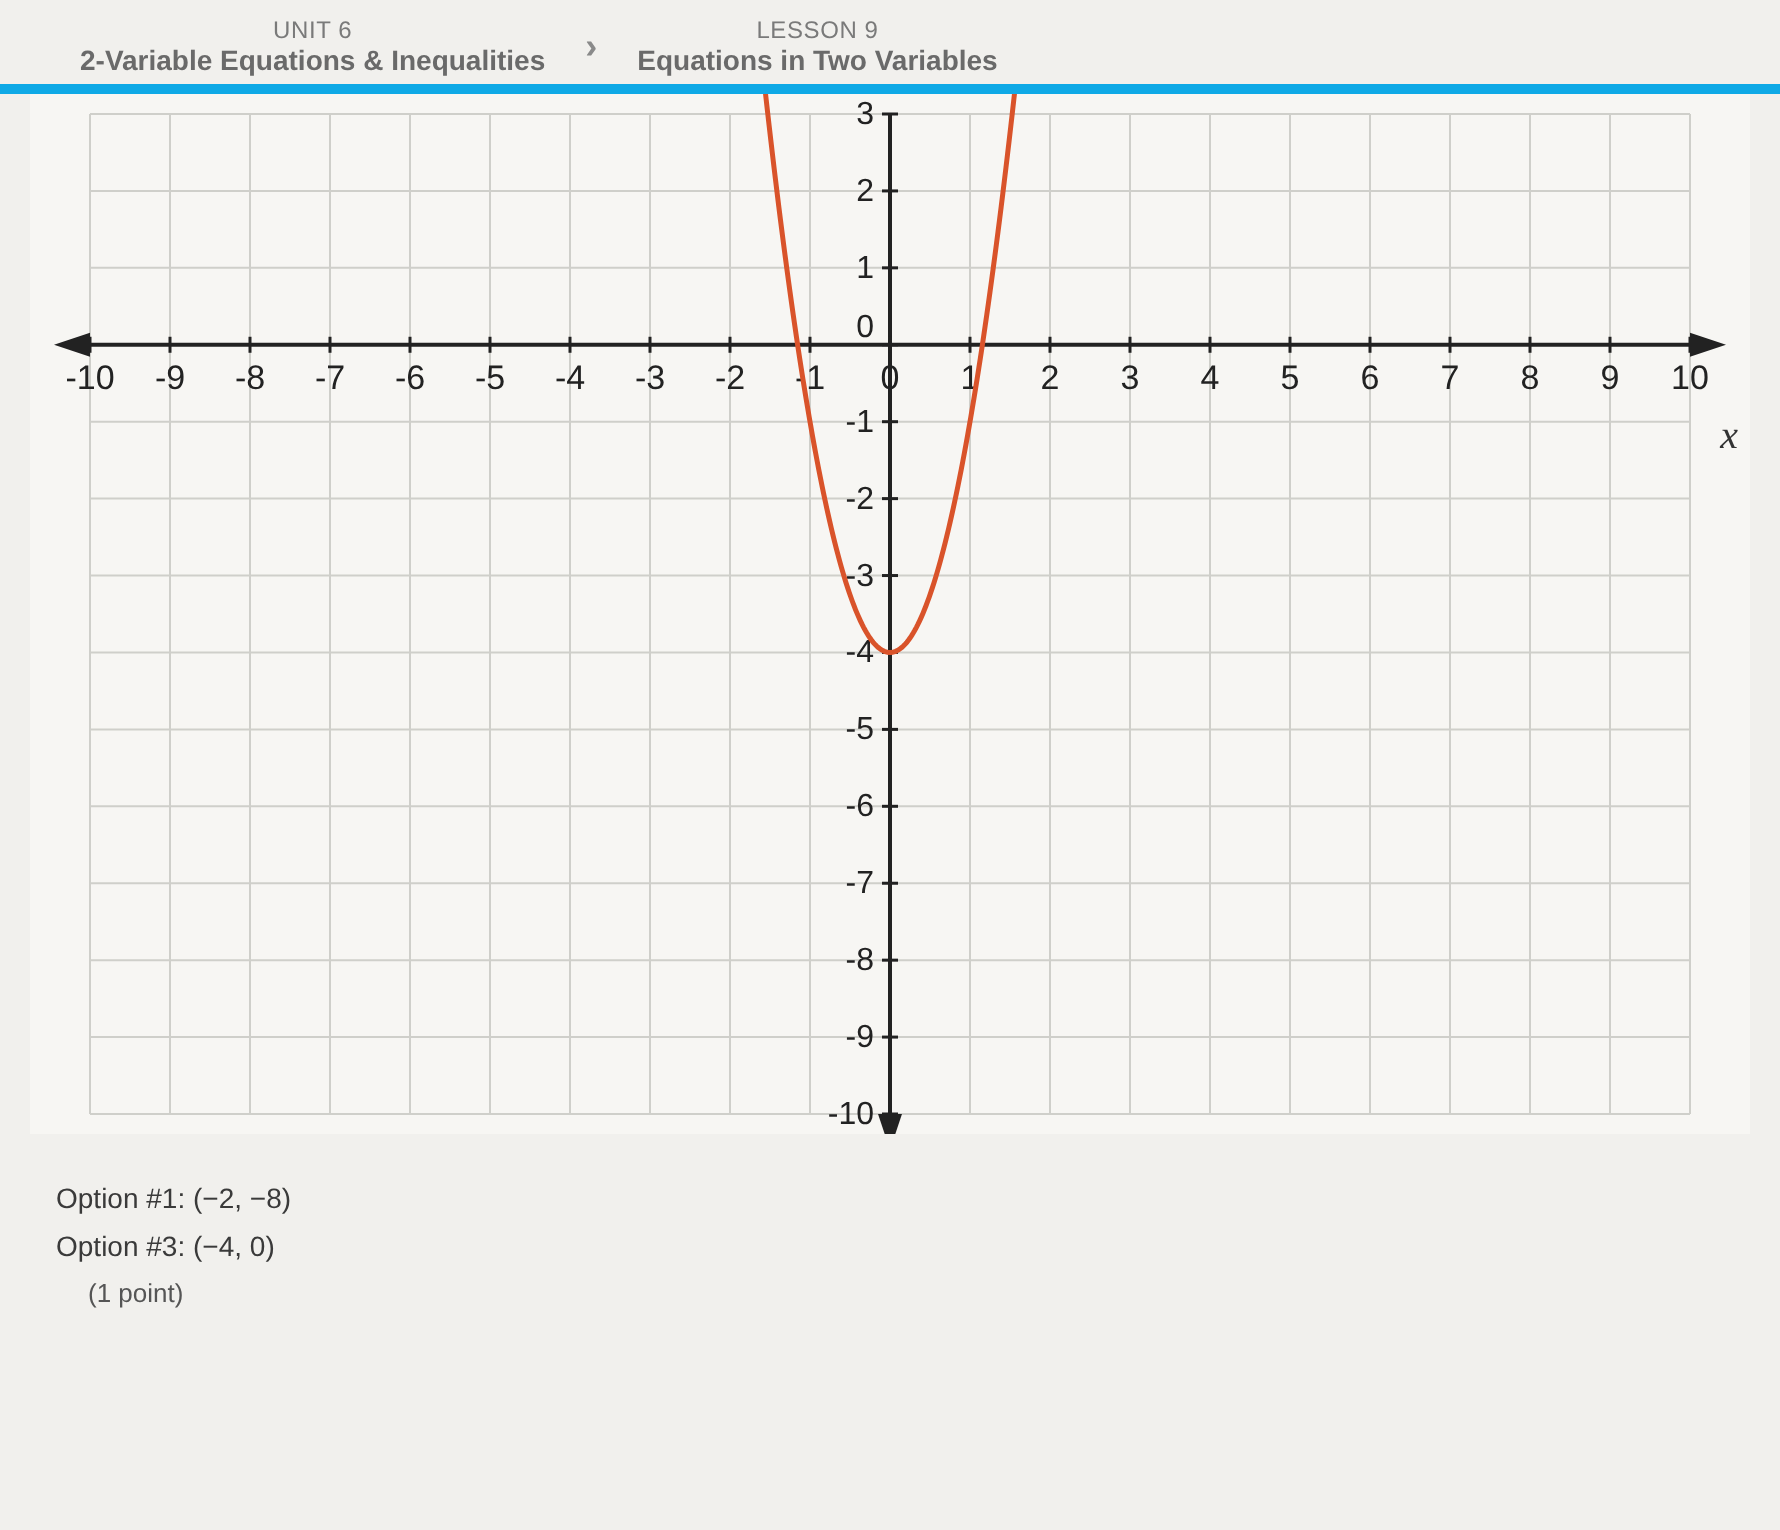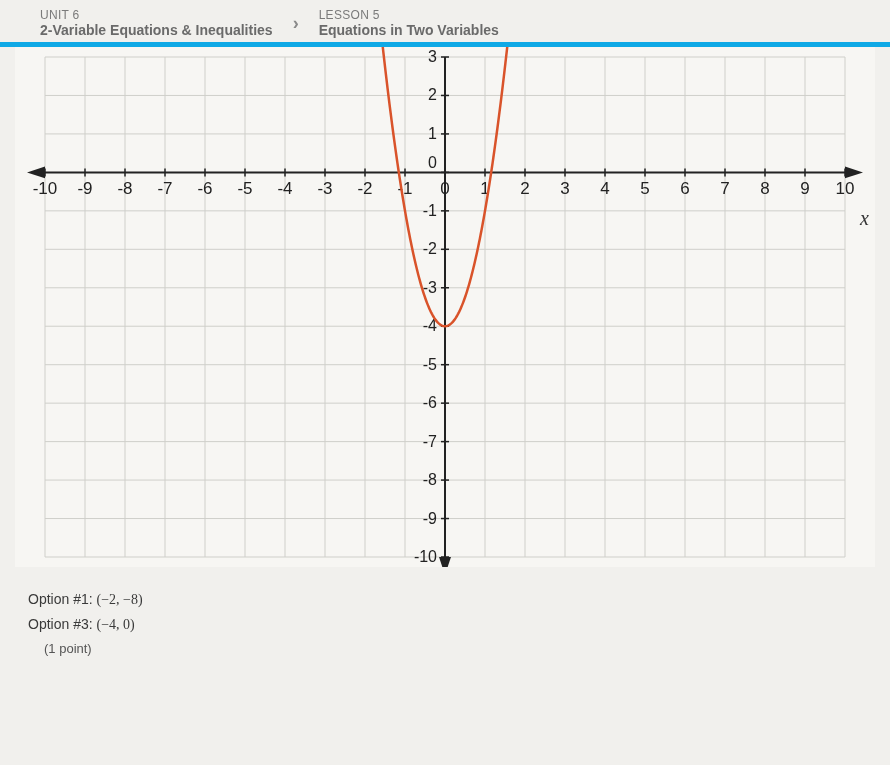--- a/index.html
+++ b/index.html
@@ -11,21 +11,21 @@
     color: #4a4a4a;
     overflow: hidden;
     position: relative;
   }
   .breadcrumb {
     display: flex;
     align-items: center;
     padding: 8px 20px 4px 40px;
     gap: 20px;
   }
-  .bc-block { display: flex; flex-direction: column; }
+  .bc-block { display: flex; flex-direction: column; align-items: center; }
   .bc-over { font-size: 12px; color: #7a7a7a; letter-spacing: 0.3px; }
   .bc-under { font-size: 14px; color: #6a6a6a; font-weight: bold; }
   .bc-chevron { font-size: 18px; color: #8a8a8a; font-weight: bold; }
   .blue-bar { height: 5px; background: #0fa9e6; width: 100%; }
   .graph-wrap {
     position: relative;
     width: 860px;
     height: 520px;
     margin: 0 auto;
     background: #f7f6f3;
@@ -40,36 +40,36 @@
     font-size: 20px;
     color: #333;
   }
   .question-area {
     padding: 16px 24px 0 24px;
     color: #3a3a3a;
   }
   .q-text { font-size: 15px; margin-bottom: 14px; }
   .opt { font-size: 14px; margin: 8px 4px; color:#3a3a3a; }
   .pts { font-size: 13px; margin: 0 20px; color:#555; }
-  .serif { font-family: Liberation Serif, serif; }
+  .serif { font-family: Liberation Sans, sans-serif; }
   .math { font-family: "Times New Roman", serif; font-style: italic; }
   .tick-label { font-family: Arial, sans-serif; font-size: 17px; fill:#222; }
   .tick-label-y { font-family: Arial, sans-serif; font-size: 16px; fill:#222; }
 </style>
 </head>
 <body>
 
 <div class="breadcrumb">
   <div class="bc-block">
     <span class="bc-over">UNIT 6</span>
     <span class="bc-under">2-Variable Equations &amp; Inequalities</span>
   </div>
   <span class="bc-chevron">›</span>
   <div class="bc-block">
-    <span class="bc-over">LESSON 5</span>
+    <span class="bc-over">LESSON 9</span>
     <span class="bc-under">Equations in Two Variables</span>
   </div>
 </div>
 <div class="blue-bar"></div>
 
 <div class="graph-wrap">
   <svg class="graph" viewBox="0 0 860 520">
 
     <g id="grid">
         <line x1="30" y1="510" x2="30" y2="10" stroke="#cfcfca" stroke-width="1"></line>

